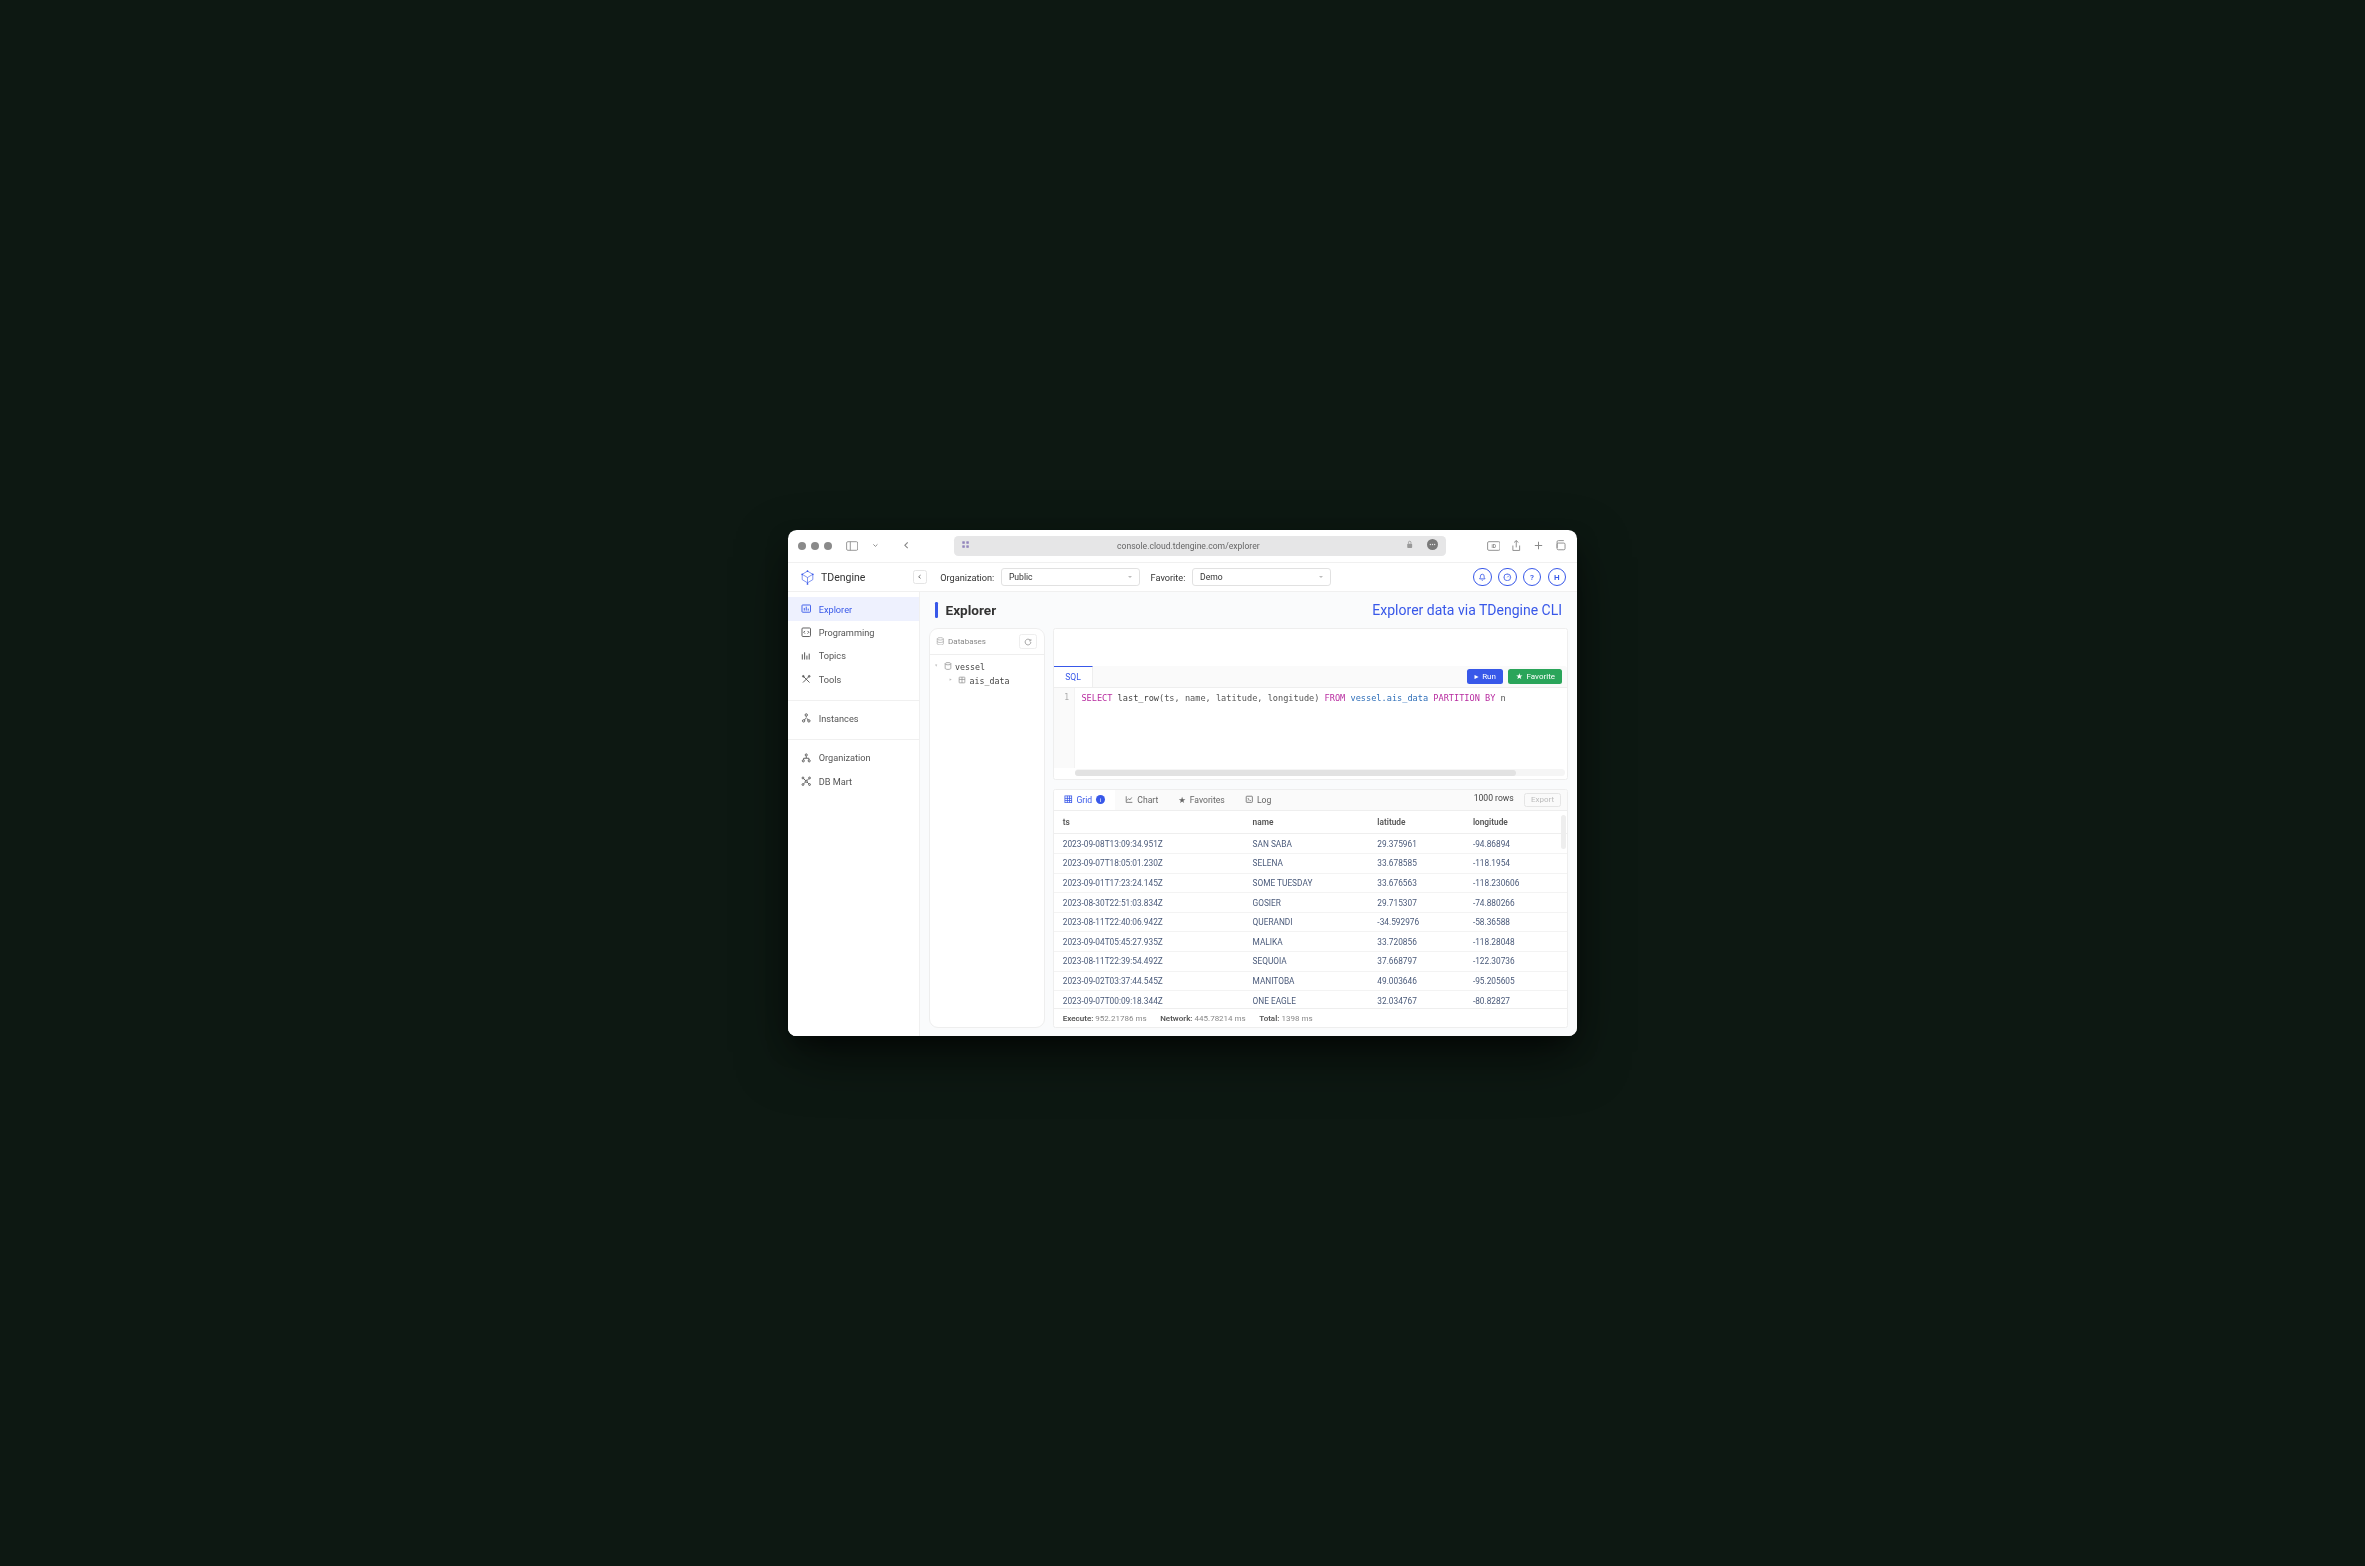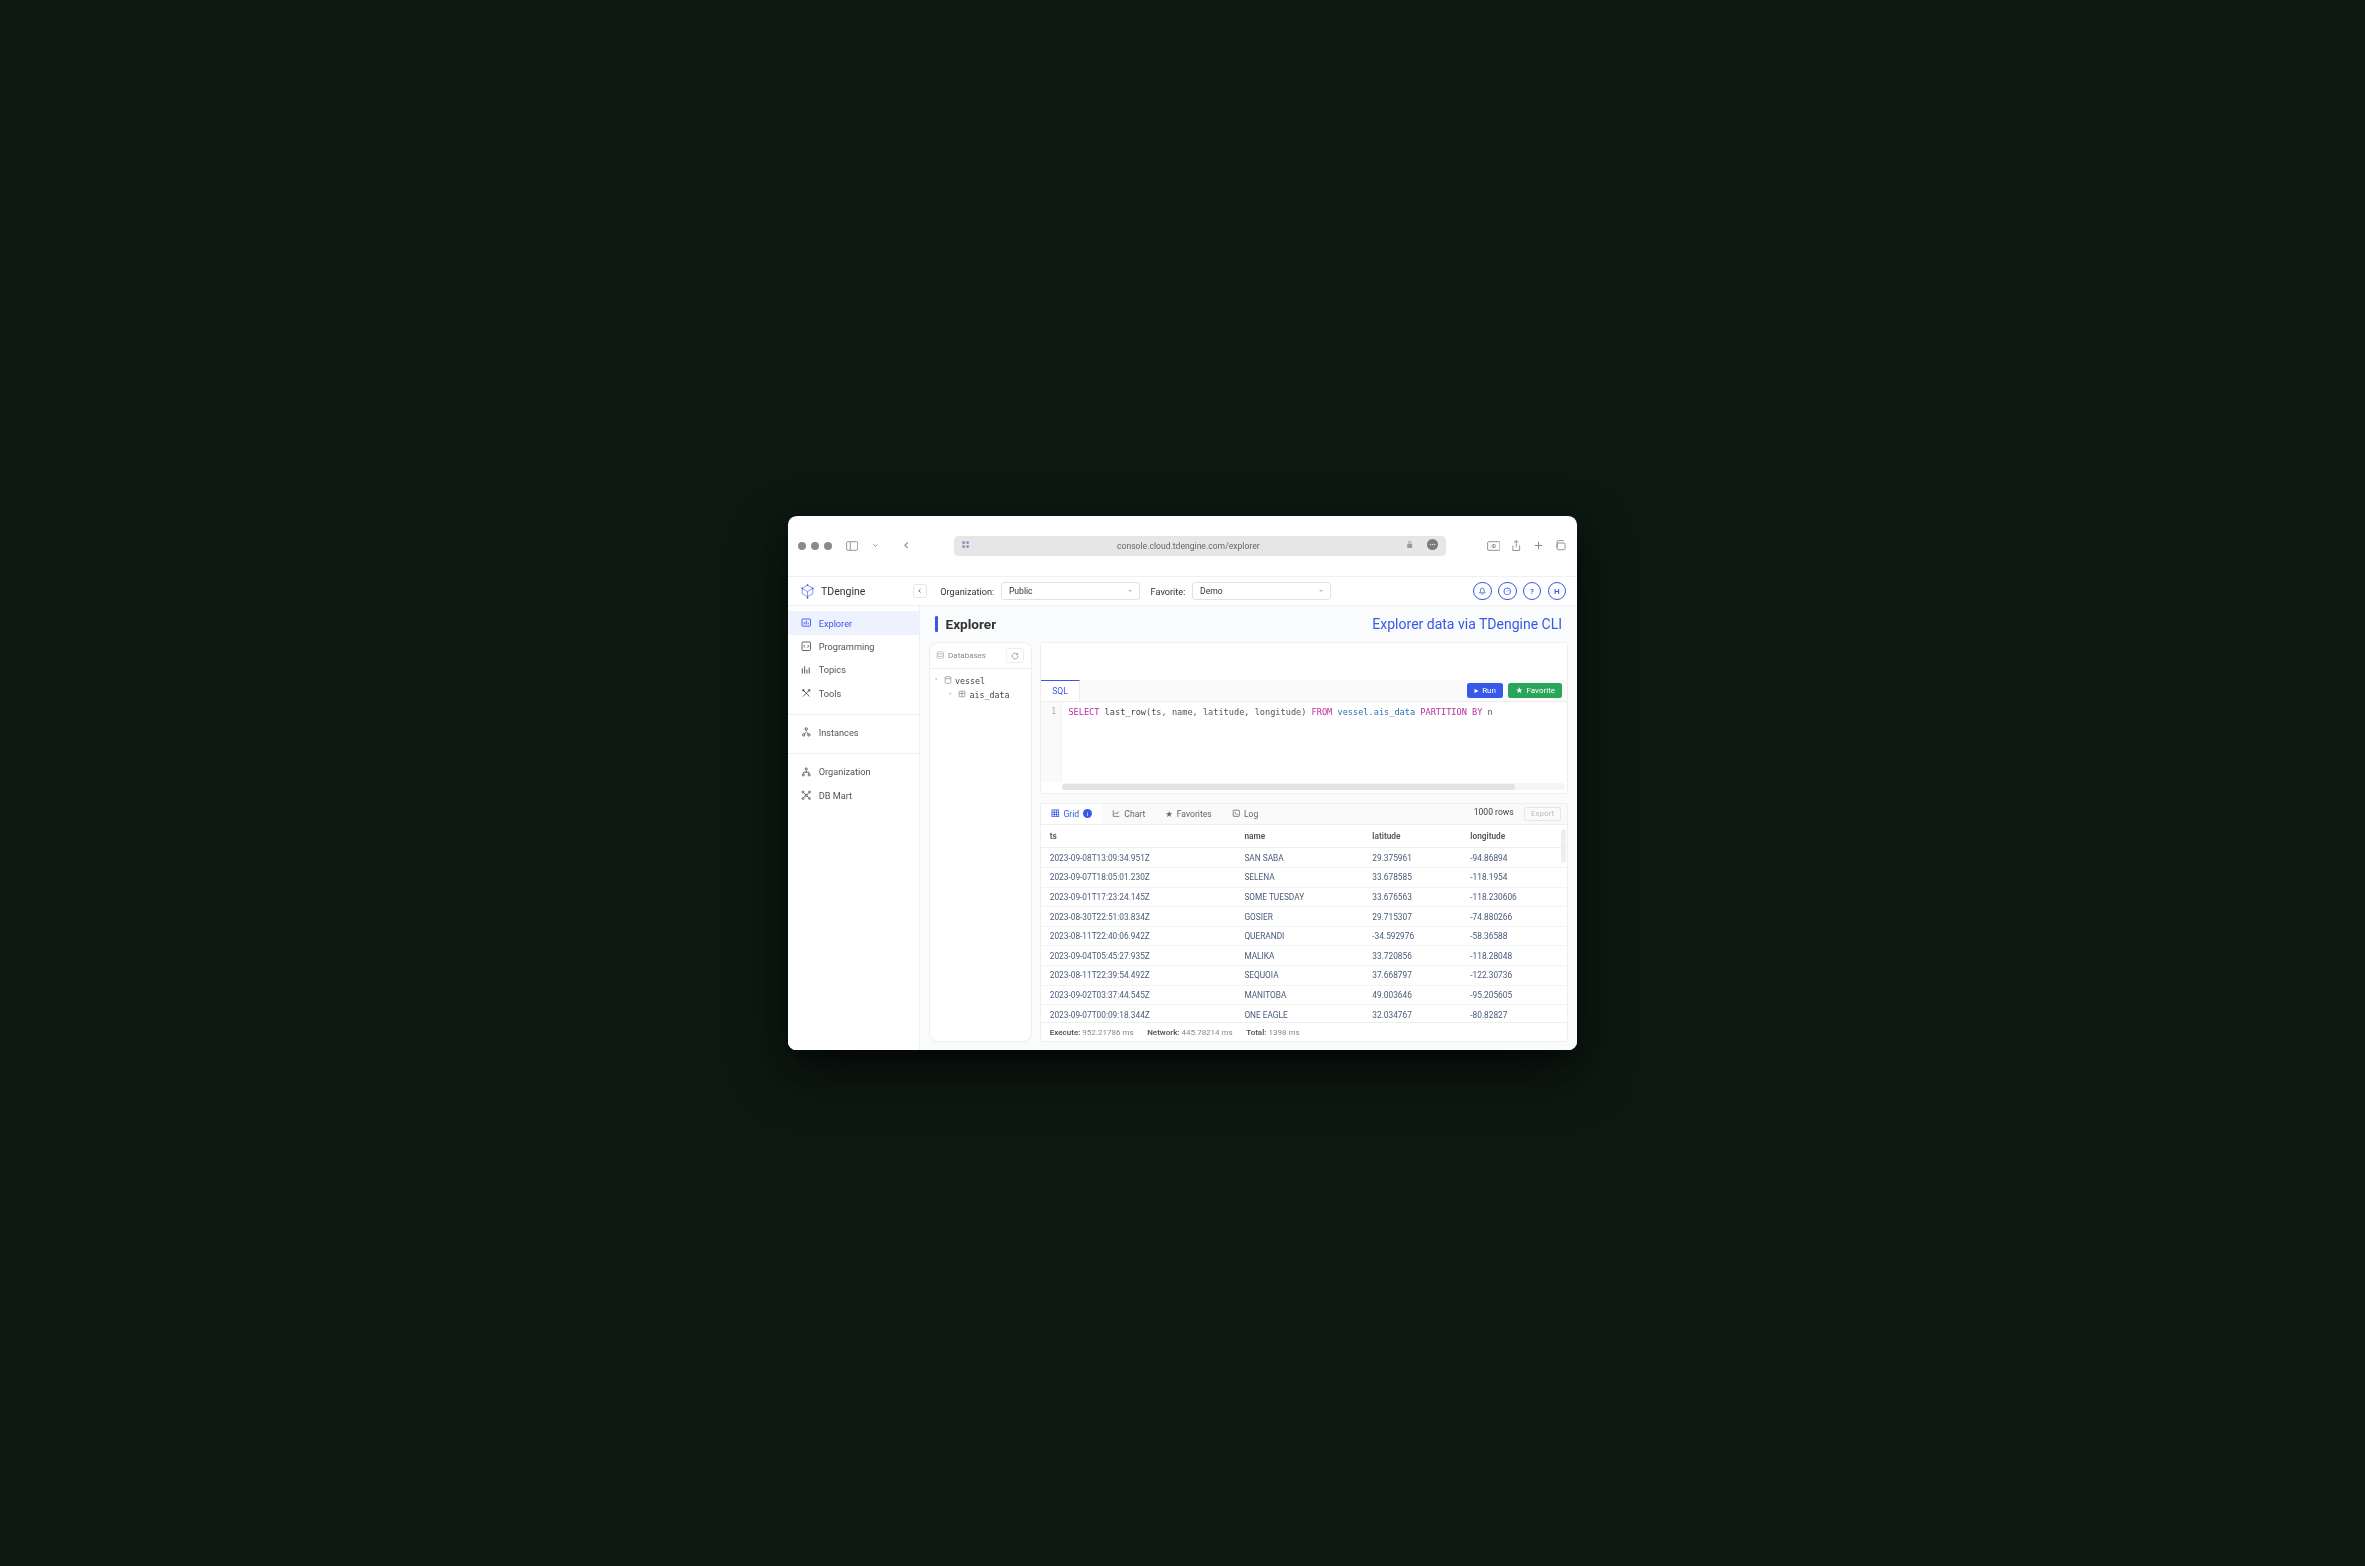--- a/index.html
+++ b/index.html
@@ -1,18 +1,18 @@
 <!DOCTYPE html>
 <html style="font-size:10px"><head>
   <meta charset="utf-8">
   <style>
     * { margin:0; padding:0; box-sizing:border-box; }
     body { background:#0d1812; font-family:-apple-system,BlinkMacSystemFont,"Segoe UI",Roboto,sans-serif; display:flex; align-items:center; justify-content:center; min-height:100vh; padding:18.5px; }
     .window { width:789px; background:#fff; border-radius:8.6px; box-shadow:0 21.6px 55px -6.2px rgba(0,0,0,.6),0 11px 25px -6.2px rgba(0,0,0,.5); overflow:hidden; }
-    .browser-chrome { display:flex; align-items:center; padding:20px 10px; gap:10px; border-bottom:0.6px solid #f0f0f0; }
+    .browser-chrome { display:flex; align-items:center; padding:6px 10px; gap:10px; border-bottom:0.6px solid #f0f0f0; }
     .lights { display:flex; gap:5px; }
     .light { width:8px; height:8px; border-radius:50%; background:#8a8a8a; }
     .panel-btn { width:20px; height:13.6px; display:flex; align-items:center; justify-content:center; color:#888; }
     .chevron-small { width:11px; height:11px; display:flex; align-items:center; color:#888; }
     .chrome-mid { flex:1; margin:0 31px; }
     .urlbox { background:#e6e6e7; border-radius:4.3px; padding:3.7px 7.4px; display:flex; align-items:center; gap:6.2px; font-size:8.6px; color:#666; }
     .urltext { flex:1; text-align:center; color:#666; }
     .chrome-right { display:flex; gap:8.6px; color:#8a8a8a; }
     .chrome-btn { width:13.6px; height:12.3px; display:flex; align-items:center; justify-content:center; }
     .appbar { display:flex; align-items:center; padding:5px 11px; border-bottom:0.6px solid #f0f0f0; }
@@ -31,21 +31,21 @@
     .navitem { display:flex; align-items:center; gap:7.4px; padding:6.2px 12.3px; font-size:9.2px; color:#555; cursor:pointer; }
     .navitem.active { background:#eef1fe; color:#3858e9; }
     .navicon { width:11px; display:flex; align-items:center; justify-content:center;}
     .navgroup-sep { border-top:0.6px solid #f0f0f0; margin:3.7px 0 1.2px; }
     .content { flex:1; padding:10px 0 0 0; overflow:hidden; display:flex; flex-direction:column; }
     .pagehead { display:flex; align-items:center; padding:0 15px 10px 15px; }
     .pagehead-bar { width:3.1px; height:16px; background:#3858e9; border-radius:1.2px; margin-right:7.4px; }
     .pagehead h1 { font-size:13.6px; color:#333; font-weight:700; }
     .cli-link { margin-left:auto; color:#3858e9; font-size:14px; }
     .split { display:flex; gap:8.6px; padding:0 8.6px 8.6px 8.6px; flex:1; overflow:hidden; }
-    .dbpanel { width:103px; background:#fff; border:0.6px solid #eee; border-radius:9px; display:flex; flex-direction:column; }
+    .dbpanel { width:116px; background:#fff; border:0.6px solid #eee; border-radius:9px; display:flex; flex-direction:column; }
     .dbhead { display:flex; align-items:center; padding:5px 6.2px; border-bottom:0.6px solid #eee; color:#888; font-size:8px; gap:3.7px; }
     .dbrefresh { margin-left:auto; width:18.5px;height:15px;border:0.6px solid #eee;border-radius:2.5px;display:flex;align-items:center;justify-content:center;color:#888;font-size:7.4px;}
     .tree { padding:5px 2.5px; font-family:ui-monospace,Menlo,monospace; font-size:8.3px; color:#444; }
     .treerow { display:flex; gap:3.1px; padding:1.8px 2.5px; }
     .treerow.child { padding-left:17px; }
     .tri { color:#bbb; font-size:5.5px; width:6.2px; }
     .workarea { flex:1; display:flex; flex-direction:column; gap:8.6px; overflow:hidden; }
     .editor { background:#fff; border:0.6px solid #eee; border-radius:2.5px; display:flex; flex-direction:column; }
     .edtabs { display:flex; align-items:center; border-bottom:0.6px solid #eee; background:#fafafa; border-radius:2.5px 2.5px 0 0;margin-top:37px; }
     .sqltab { padding:5px 11px; background:#fff; color:#3858e9; border-right:0.6px solid #eee; font-size:8.6px; border-top:1.2px solid #3858e9; margin-top:-0.6px; }

